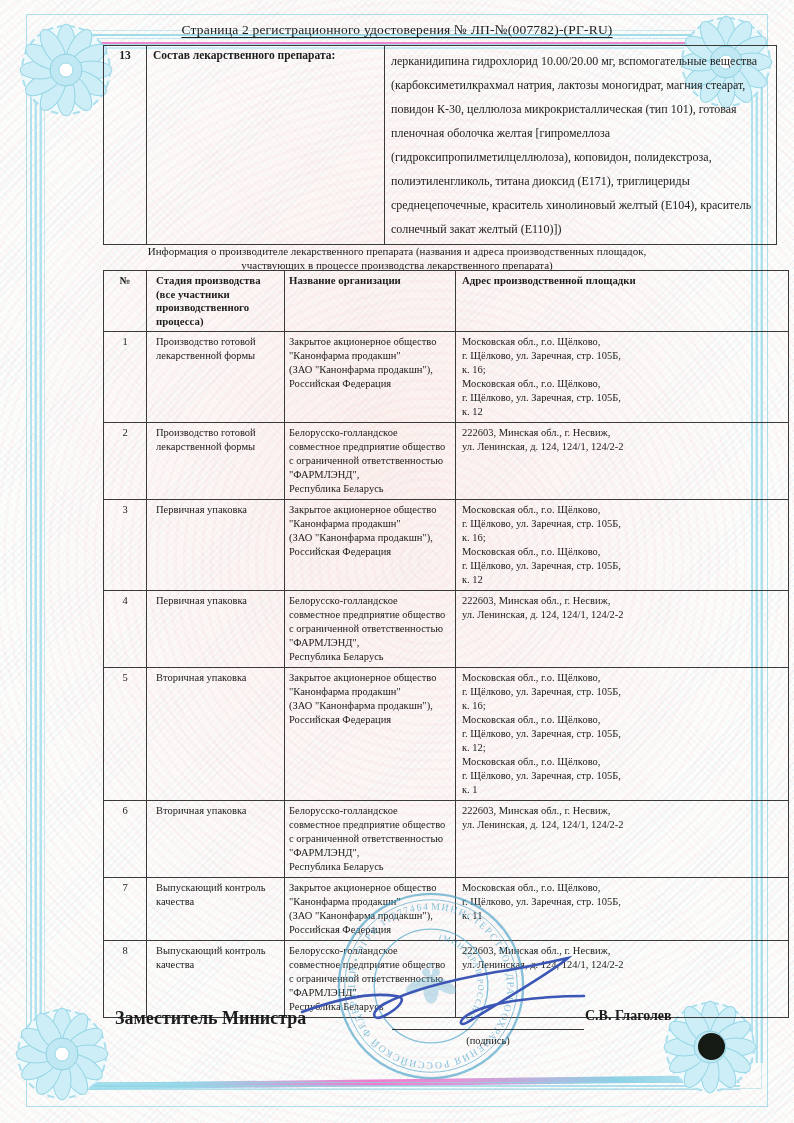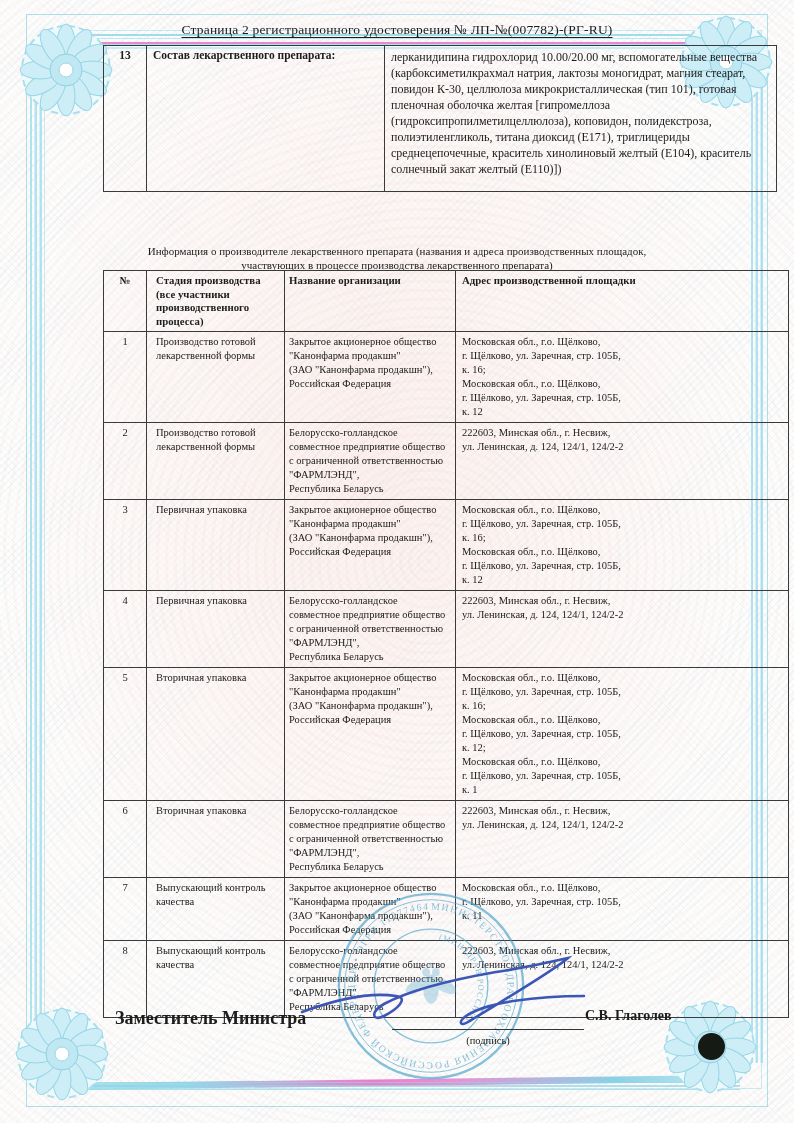--- a/index.html
+++ b/index.html
@@ -52,21 +52,21 @@
     position:absolute;left:0;top:22px;width:100%;text-align:center;
     font-size:13.5px;letter-spacing:.2px;text-decoration:underline;
     text-underline-offset:3px;text-decoration-thickness:1px;
   }
   
   table{border-collapse:collapse;table-layout:fixed;background:transparent;}
   td,th{border:1.4px solid #3a3a3a;vertical-align:top;padding:3px 6px;white-space:pre-line;overflow:hidden;}
   .t1{position:absolute;left:103px;top:45px;width:634px;}
   .t1 .c-no{width:30px;text-align:center;font-weight:bold;font-size:11.5px;}
   .t1 .c-label{width:225px;font-weight:bold;font-size:11.5px;}
-  .t1 .c-value{width:379px;font-size:12px;line-height:16px;}
+  .t1 .c-value{width:379px;font-size:12px;line-height:24px;}
   .t1 .r13{height:146px;margin-top:8px;}
   .t1 .r14{height:24px;}
   .t1 .center{text-align:center;}
   .info-note{
     position:absolute;left:87px;top:229px;width:620px;text-align:center;
     font-size:11px;line-height:13.5px;white-space:pre-line;margin-top:16px;
   }
   .t2{position:absolute;left:103px;top:270px;width:634px;font-size:10.5px;line-height:14px;}
   .t2 th{font-weight:bold;text-align:left;font-size:10.8px;line-height:13.5px;}
   .t2 .c-no{width:30px;text-align:center;}

